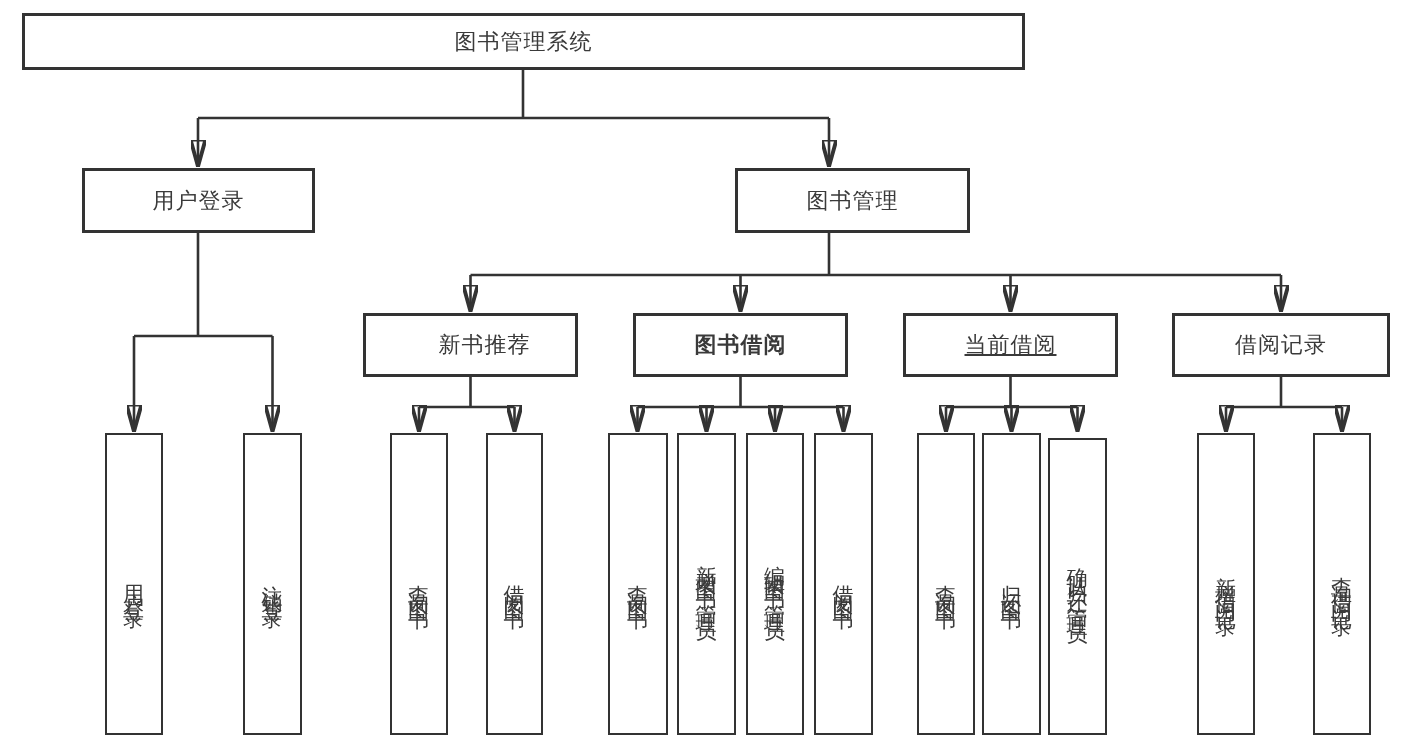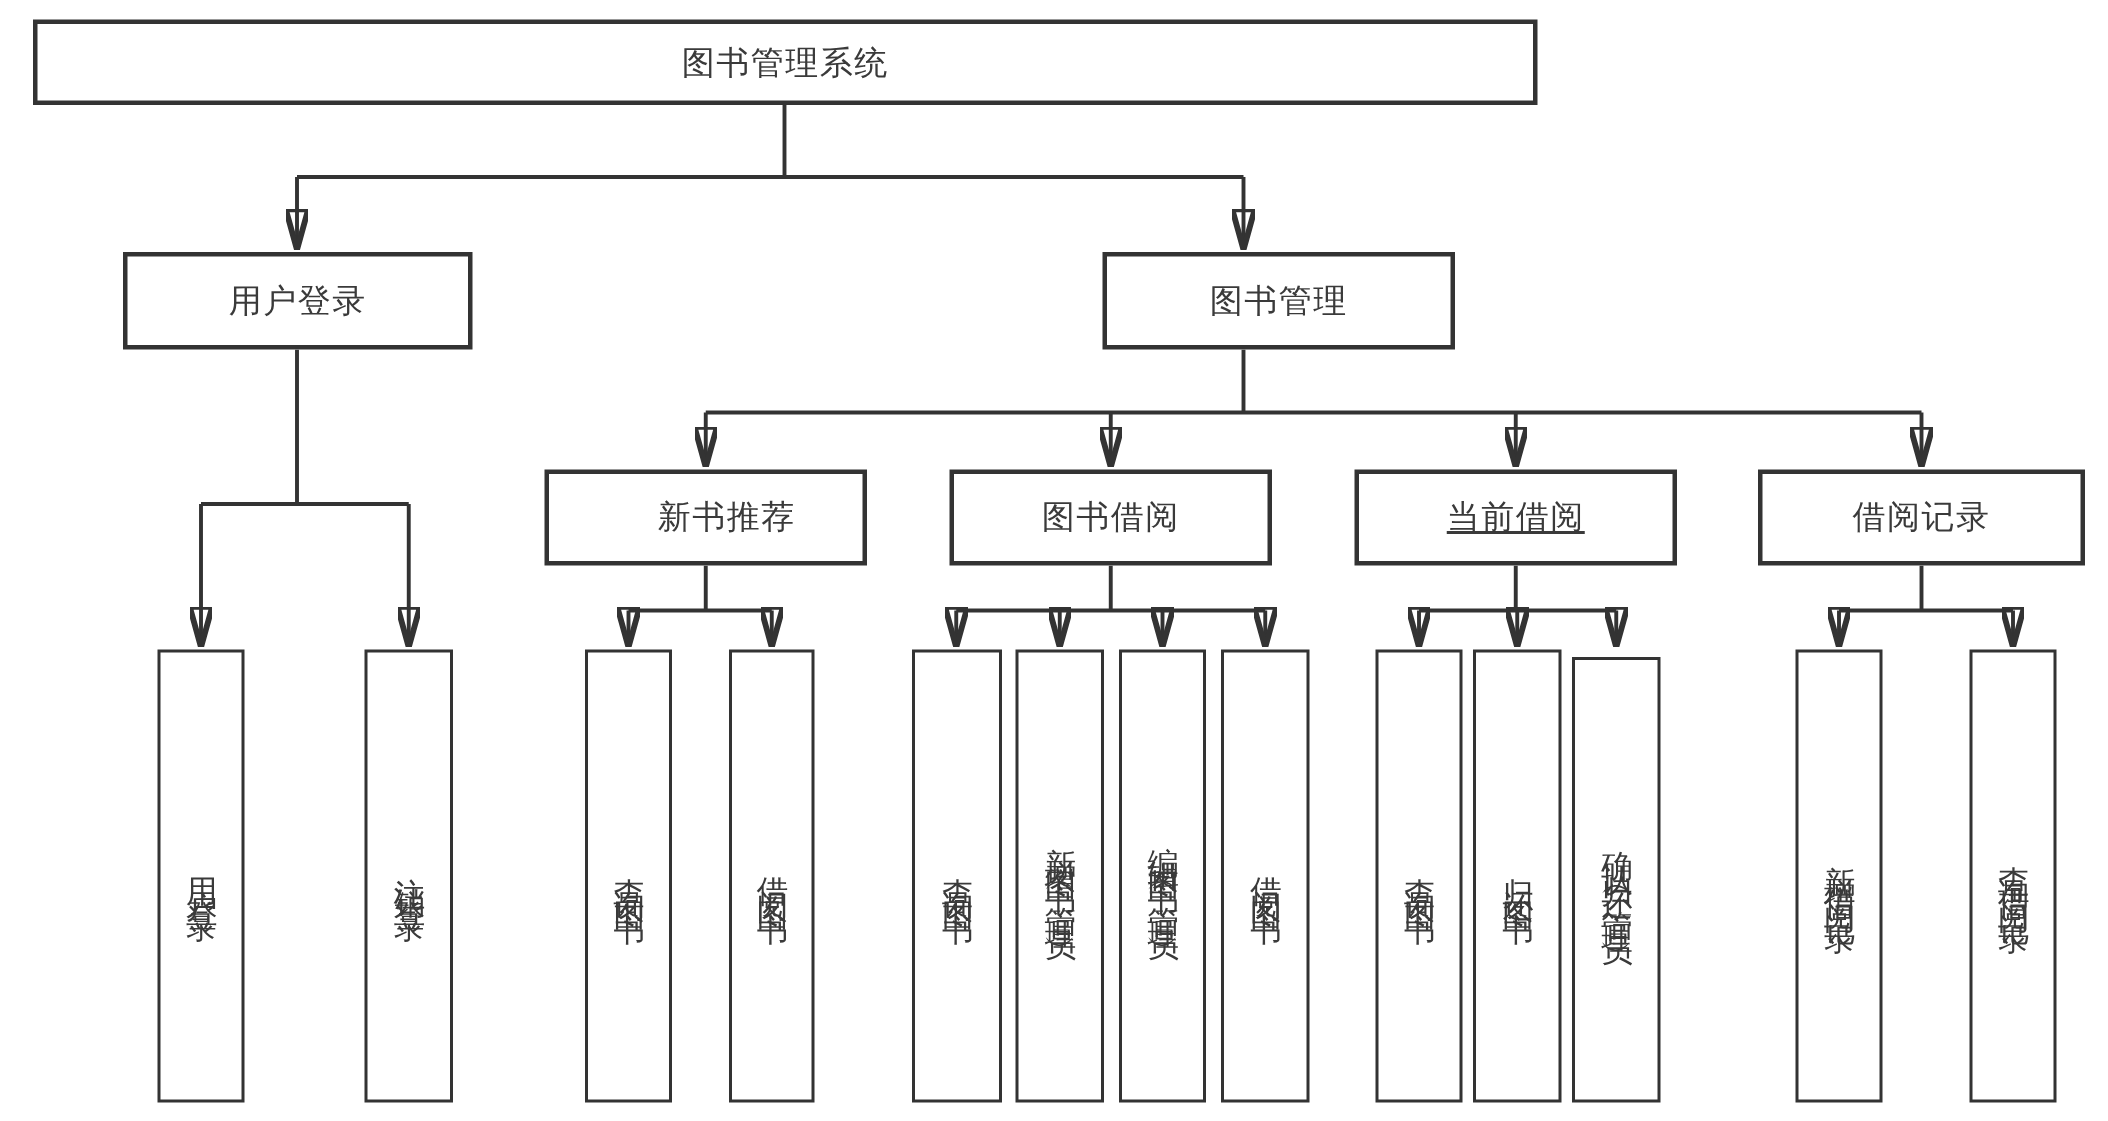--- a/index.html
+++ b/index.html
@@ -118,21 +118,21 @@
       <line x1="1342" y1="407" x2="1342" y2="430" marker-end="url(#arrow)"></line>
     </g>
   </svg>
 
   <div class="node" style="left:22px; top:13px; width:1003px; height:57px;">图书管理系统</div>
 
   <div class="node" style="left:82px; top:168px; width:233px; height:65px;">用户登录</div>
   <div class="node" style="left:712px; top:168px; width:235px; height:65px;margin-left:23px;">图书管理</div>
 
   <div class="node" style="left:363px; top:313px; width:215px; height:64px;padding-left:28px;">新书推荐</div>
-  <div class="node" style="left:633px; top:313px; width:215px; height:64px;">图书借阅</div>
+  <div class="node" style="left:633px; top:313px; width:215px; height:64px;font-weight:bold;">图书借阅</div>
   <div class="node" style="left:903px; top:313px; width:215px; height:64px;text-decoration:underline;">当前借阅</div>
   <div class="node" style="left:1172px; top:313px; width:218px; height:64px;">借阅记录</div>
 
   <div class="node leaf" style="left:105px; top:433px; width:58px; height:302px;">用户登录</div>
   <div class="node leaf" style="left:243px; top:433px; width:59px; height:302px;">注销登录</div>
 
   <div class="node leaf" style="left:390px; top:433px; width:58px; height:302px;">查询图书</div>
   <div class="node leaf" style="left:486px; top:433px; width:57px; height:302px;">借阅图书</div>
 
   <div class="node leaf" style="left:608px; top:433px; width:60px; height:302px;">查询图书</div>

